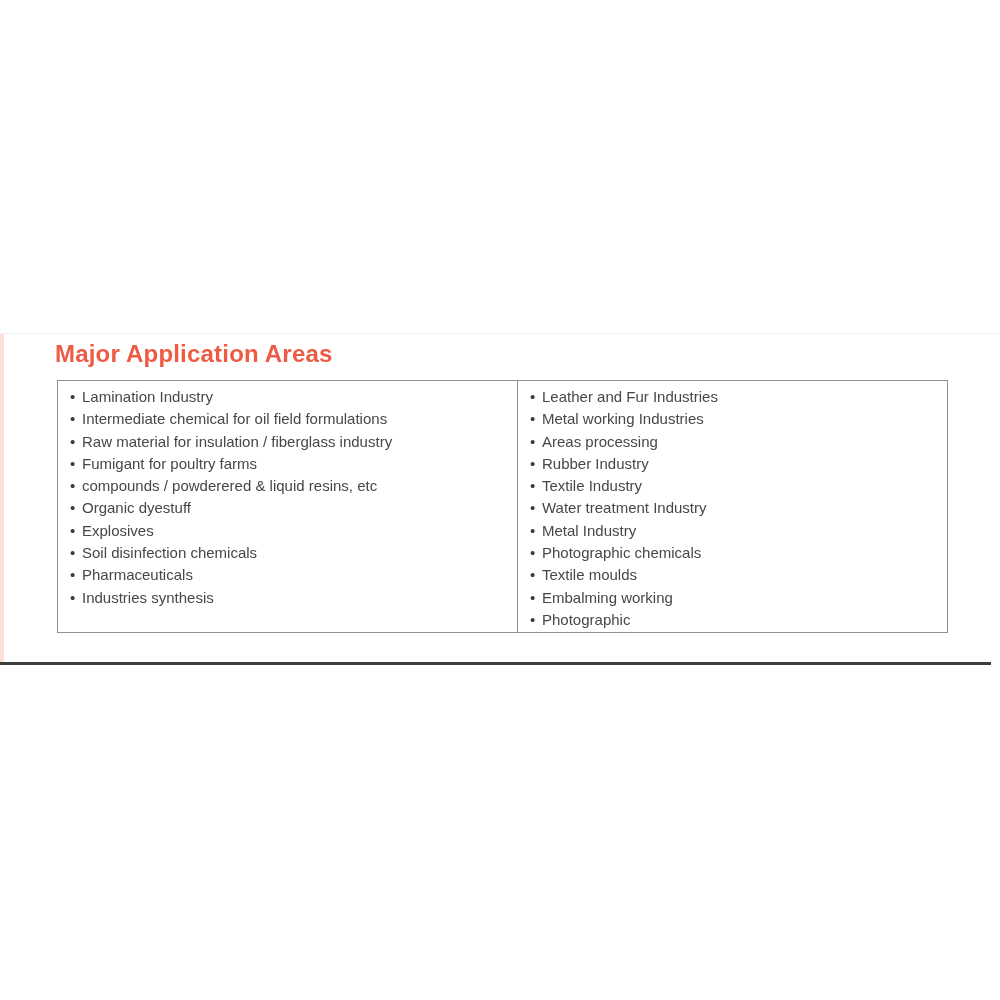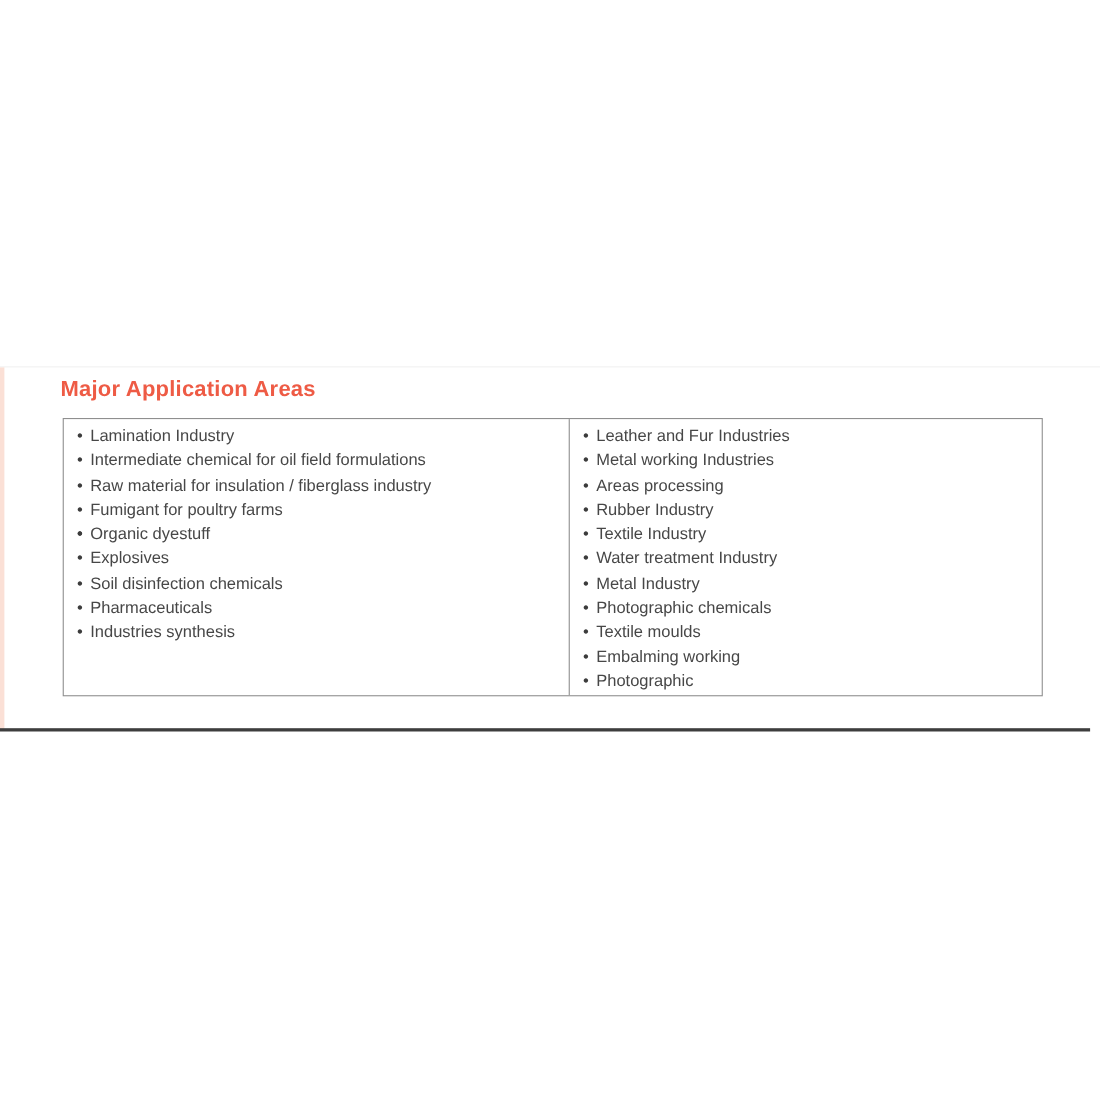--- a/index.html
+++ b/index.html
@@ -26,21 +26,21 @@
   
   .edge-strip {
     position: absolute;
     left: 0; top: 334px;
     width: 4px; height: 329px;
     background: #fbe0d6;
   }
   .page-title {
     position: absolute;
     left: 55px; top: 342px;
-    font-size: 20px;
+    font-size: 24px;
     line-height: 24px;
     font-weight: bold;
     letter-spacing: 0.2px;
     color: #ee5b45;
   }
   .apps-table {
     position: absolute;
     left: 57px; top: 380px;
     width: 891px; height: 253px;
     border: 1px solid #8f8f8f;
@@ -93,21 +93,21 @@
 
   <h1 class="page-title">Major Application Areas</h1>
 
   <div class="apps-table">
     <div class="col col-left">
       <ul class="app-list">
           <li><span class="bullet">•</span><span><div>Lamination Industry</div></span></li>
           <li><span class="bullet">•</span><span><div>Intermediate chemical for oil field formulations</div></span></li>
           <li><span class="bullet">•</span><span><div>Raw material for insulation / fiberglass industry</div></span></li>
           <li><span class="bullet">•</span><span><div>Fumigant for poultry farms</div></span></li>
-          <li><span class="bullet">•</span><span></span></li>
+          <li><span class="bullet">•</span><span><div>compounds / powderered &amp; liquid resins, etc</div></span></li>
           <li><span class="bullet">•</span><span><div>Organic dyestuff</div></span></li>
           <li><span class="bullet">•</span><span><div>Explosives</div></span></li>
           <li><span class="bullet">•</span><span><div>Soil disinfection chemicals</div></span></li>
           <li><span class="bullet">•</span><span><div>Pharmaceuticals</div></span></li>
           <li><span class="bullet">•</span><span><div>Industries synthesis</div></span></li>
         </ul>
     </div>
     <div class="col col-right">
       <ul class="app-list">
           <li><span class="bullet">•</span><span><div>Leather and Fur Industries</div></span></li>

